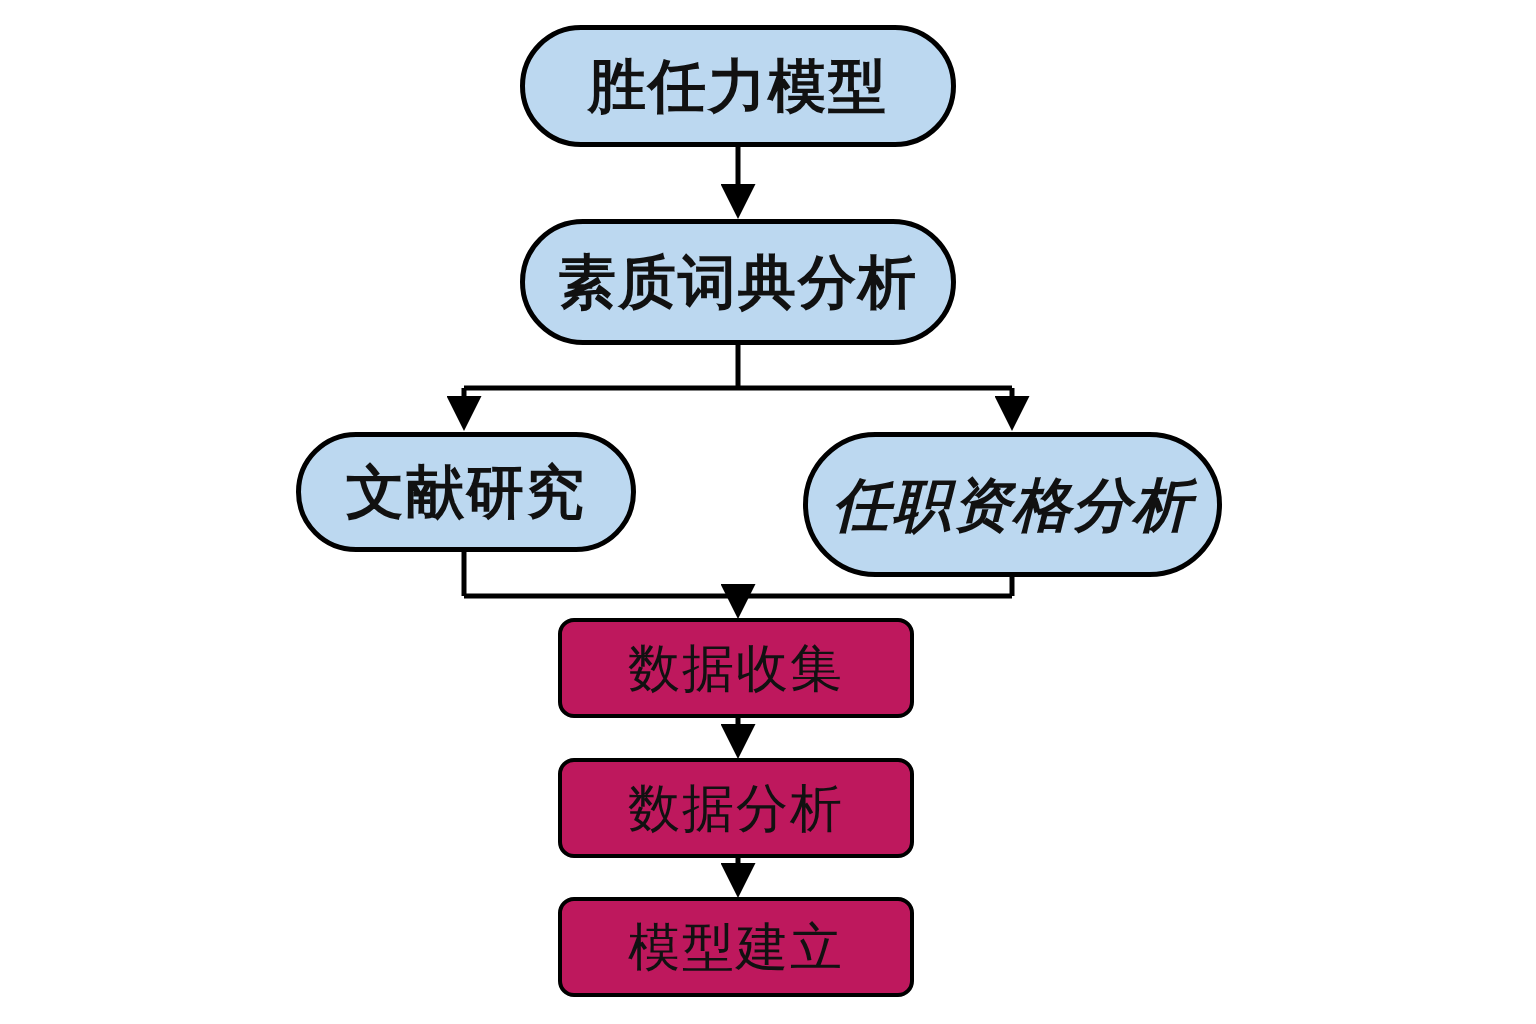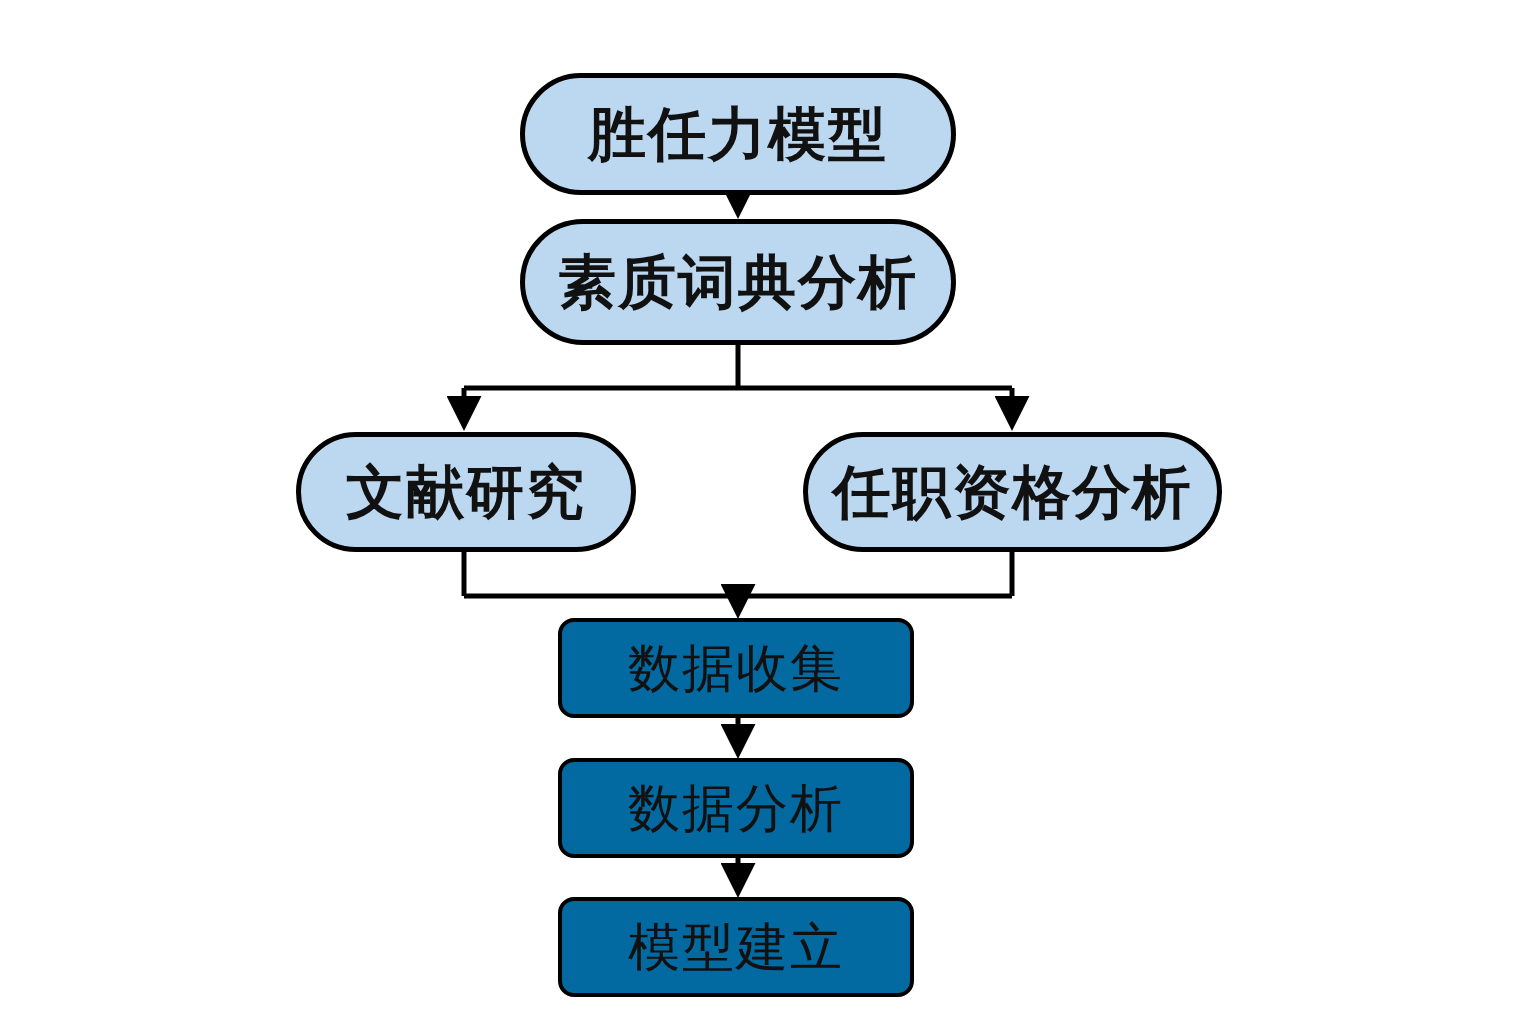--- a/index.html
+++ b/index.html
@@ -41,21 +41,21 @@
     white-space: nowrap;
     letter-spacing: 2px;
   }
   .node-stadium {
     background: #bcd8f0;
     border-radius: 999px;
     font-size: 58px;
     font-weight: 700;
   }
   .node-rect {
-    background: #0369a1;
+    background: #be185d;
     border-radius: 16px;
     border-width: 4px;
     font-size: 52px;
     font-weight: 500;
   }
   .node-label {
     display: block;
   }
 </style>
 </head>
@@ -85,33 +85,33 @@
 
     <path d="M 464,596 L 1012,596" stroke="#000000" stroke-width="5" fill="none"></path>
 
     <path d="M 738,596 L 738,612" stroke="#000000" stroke-width="5" fill="none" marker-end="url(#arrowhead)"></path>
 
     <path d="M 738,718 L 738,752" stroke="#000000" stroke-width="5" fill="none" marker-end="url(#arrowhead)"></path>
 
     <path d="M 738,858 L 738,891" stroke="#000000" stroke-width="5" fill="none" marker-end="url(#arrowhead)"></path>
   </svg>
 
-  <div class="node node-stadium" style="left:520px; top:25px; width:436px; height:122px;margin-top:48px;">
+  <div class="node node-stadium" style="left:520px; top:25px; width:436px; height:122px;">
     <span class="node-label">胜任力模型</span>
   </div>
 
   <div class="node node-stadium" style="left:296px; top:432px; width:340px; height:120px;">
     <span class="node-label">文献研究</span>
   </div>
 
   <div class="node node-stadium" style="left:520px; top:219px; width:436px; height:126px;">
     <span class="node-label">素质词典分析</span>
   </div>
 
-  <div class="node node-stadium" style="left:803px; top:432px; width:419px; height:120px;">
+  <div class="node node-stadium" style="left:803px; top:432px; width:419px; height:145px;font-style:italic;">
     <span class="node-label">任职资格分析</span>
   </div>
 
   <div class="node node-rect" style="left:558px; top:618px; width:356px; height:100px;">
     <span class="node-label">数据收集</span>
   </div>
 
   <div class="node node-rect" style="left:558px; top:897px; width:356px; height:100px;">
     <span class="node-label">模型建立</span>
   </div>

